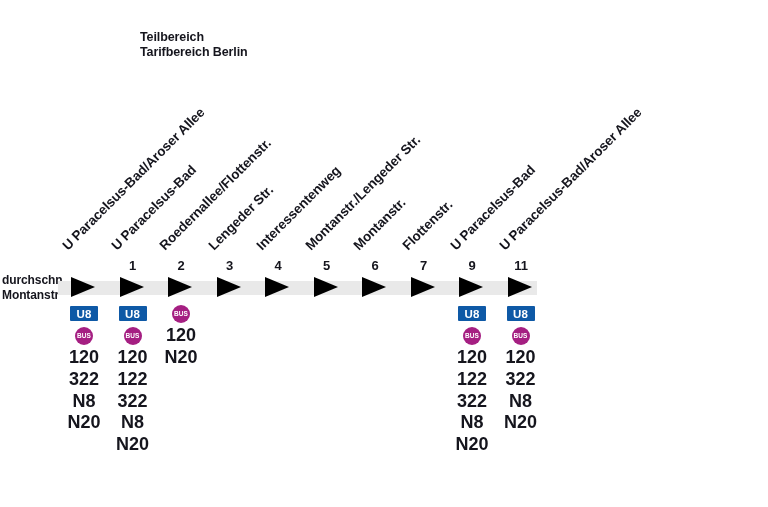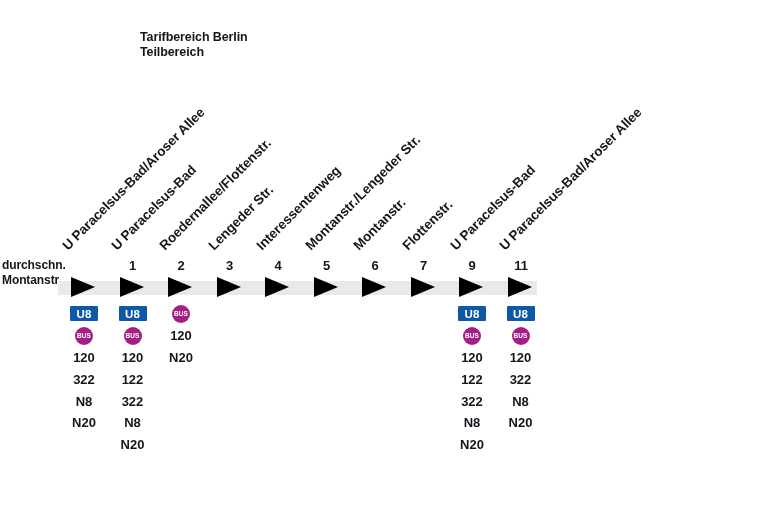--- a/index.html
+++ b/index.html
@@ -10,21 +10,21 @@
     overflow:hidden;
     font-family:"Liberation Sans", sans-serif;
     color:var(--ink,#15151d);
   }
   .hdr{
     position:absolute;left:140px;top:30px;
     font-size:12.5px;font-weight:700;line-height:15px;
     letter-spacing:-0.1px;white-space:nowrap;
   }
   .left-label{
-    position:absolute;left:2px;top:258px;
+    position:absolute;left:2px;top:273px;
     font-size:12px;font-weight:700;line-height:15px;
     letter-spacing:-0.1px;white-space:nowrap;
   }
   .band{
     position:absolute;left:58px;top:281px;
     width:479px;height:14px;
     background:var(--band,#e9e9e9);
   }
   .station-label{
     position:absolute;height:14px;line-height:14px;
@@ -61,31 +61,31 @@
     border-radius:1px;letter-spacing:0.2px;
   }
   .badge-bus{
     width:18px;height:18px;border-radius:50%;
     background:var(--bus,#a51f82);
     color:#fff;font-size:6.5px;font-weight:700;
     display:flex;align-items:center;justify-content:center;
     letter-spacing:0.1px;
   }
   .route-num{
-    font-size:13px;font-weight:700;
+    font-size:18px;font-weight:700;
     text-align:center;
   }
 </style>
 </head>
 <body>
 
 <div id="diagram">
   <div class="hdr">
+    <div>Teilbereich</div>
     <div>Tarifbereich Berlin</div>
-    <div>Teilbereich</div>
   </div>
 
   <div class="left-label">
     <div>durchschn.</div>
     <div>Montanstr</div>
   </div>
 
   <div class="band"></div>
 
   <div id="columns">

